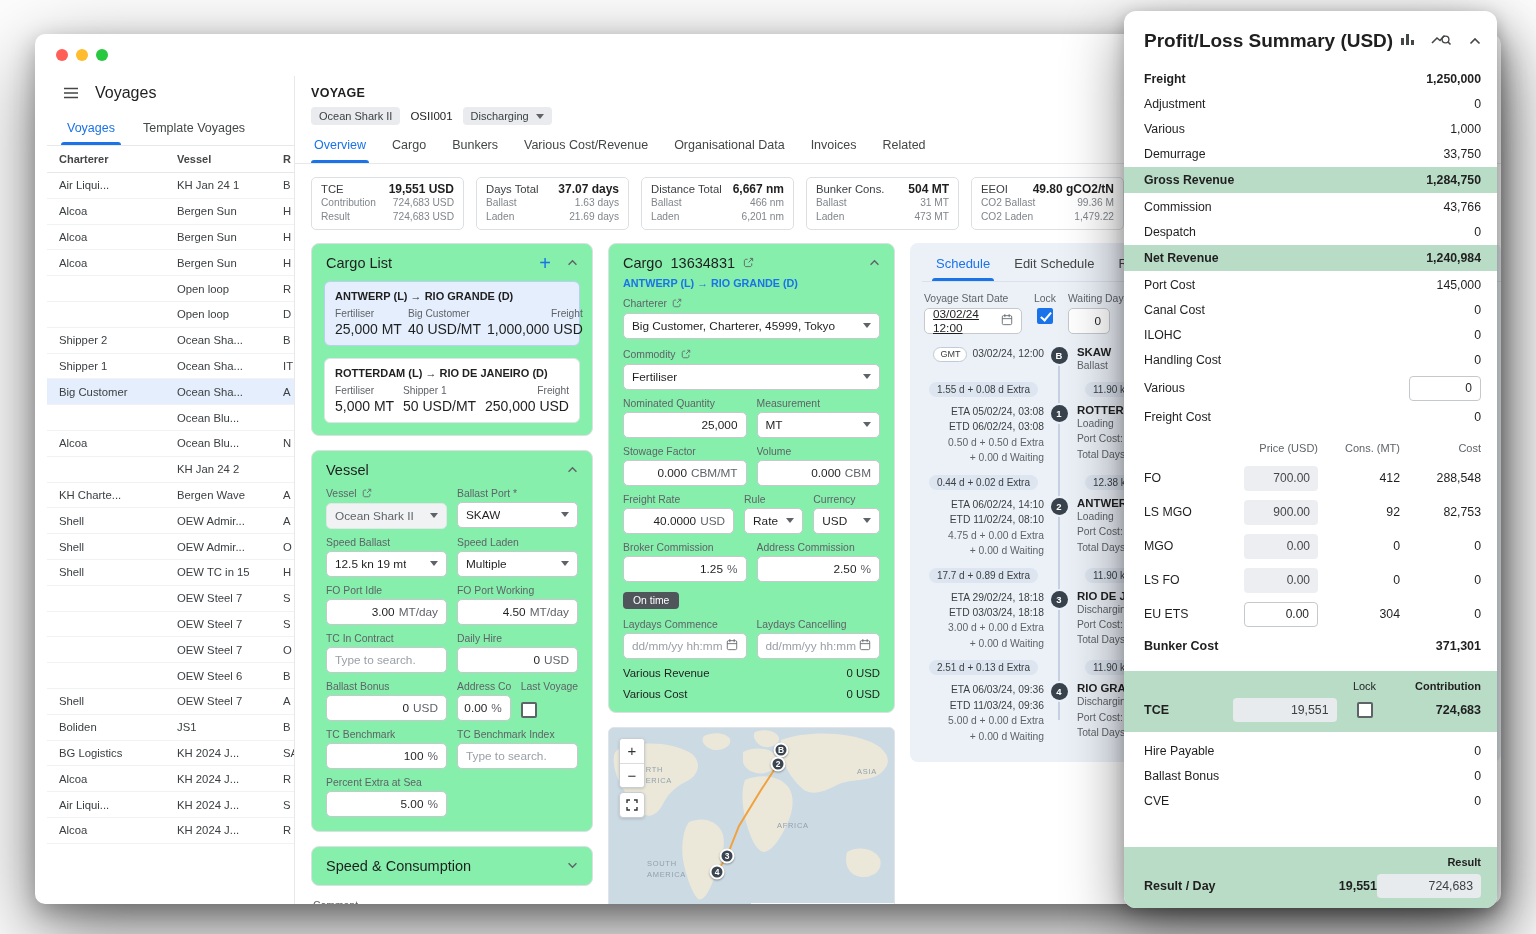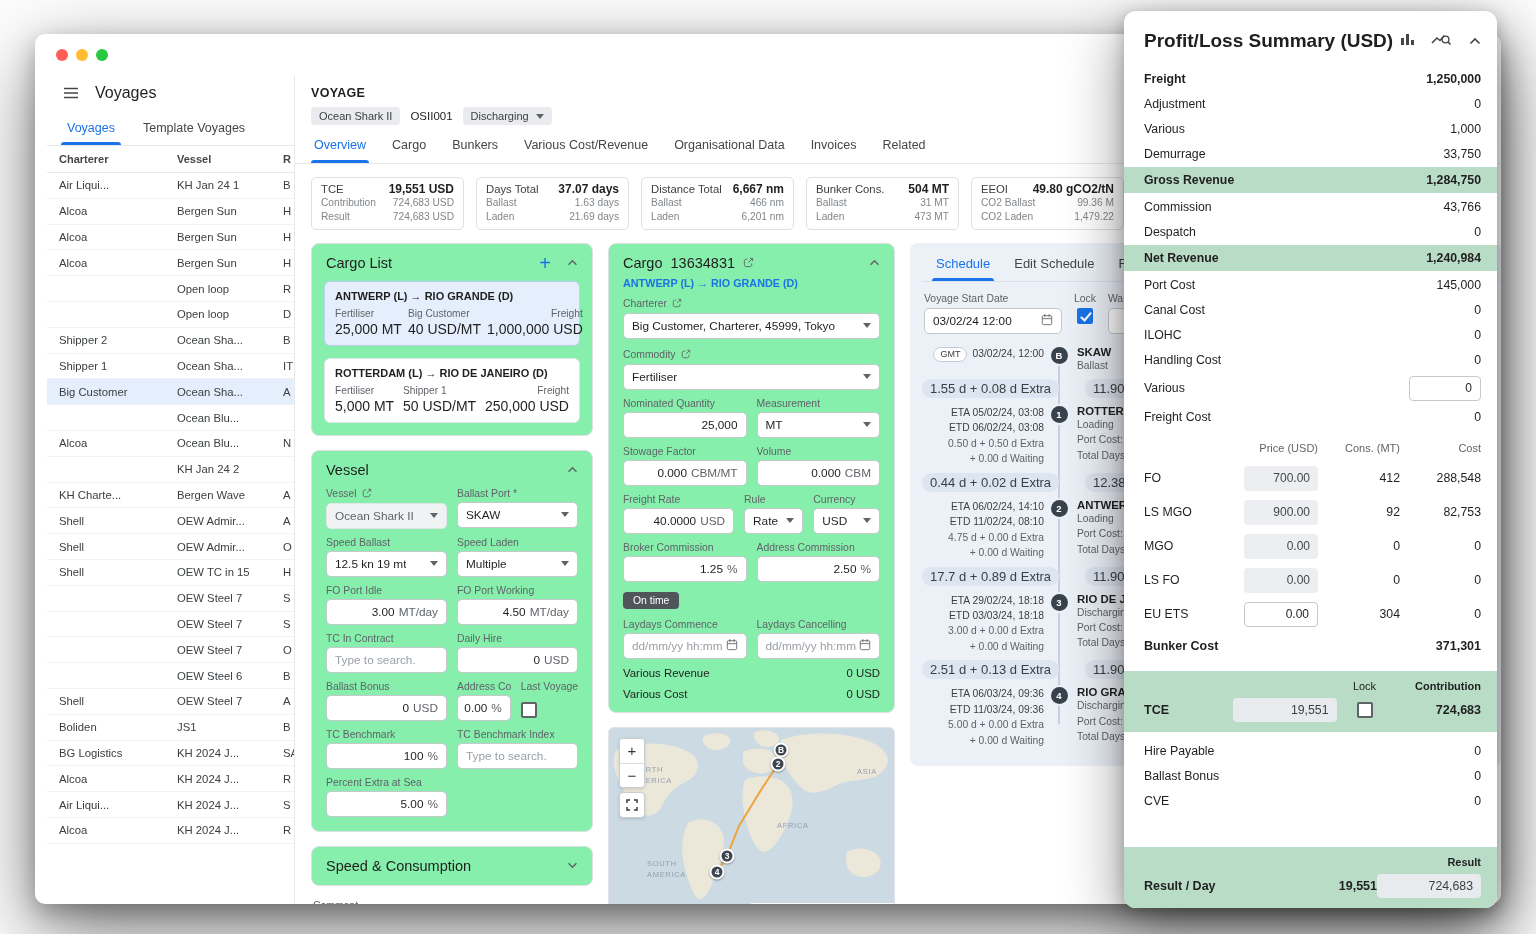--- a/index.html
+++ b/index.html
@@ -109,37 +109,37 @@
 
   
   .schedule { background:#ecf1f8; border-radius:8px; padding:4px 0 18px 12px; }
   .sched-tabs { display:flex; border-bottom:1px solid #d9e1ec; padding-left:2px; }
   .stab { padding:9px 12px 10px; font-size:13px; font-weight:500; color:#444746; position:relative; cursor:pointer; white-space:nowrap; }
   .stab.active { color:#1a73e8; }
   .stab.active::after { content:''; position:absolute; left:8px; right:8px; bottom:0; height:3px; border-radius:3px 3px 0 0; background:#1a73e8; }
   .sched-ctrl { display:flex; gap:12px; padding:11px 2px 10px 2px; }
   .sc-field { display:flex; flex-direction:column; gap:4px; }
   .sc-label { font-size:10.4px; color:#5f6368; white-space:nowrap; }
-  .vstart { width:138px; background:#fff; }
+  .vstart { width:98px; background:#fff;text-decoration:underline; }
   .wdays { width:42px; background:#fff; }
   .lockf { align-items:center; }
   .timeline { position:relative; margin-top:2px; }
   .timeline::before { content:''; position:absolute; left:136px; top:10px; bottom:24px; width:2px; background:#c6d2e2; }
   .srow,.lrow { display:grid; grid-template-columns:122px 30px 1fr; position:relative; }
   .scol-l { text-align:right; }
   .sdate { font-size:10.3px; color:#3c4043; line-height:1.5; white-space:nowrap; }
   .sdate.dim { color:#5f6368; }
   .scol-m { display:flex; justify-content:center; align-items:flex-start; }
   .mk { width:17px; height:17px; border-radius:50%; background:#37424c; color:#fff; font-size:9.5px; font-weight:700; display:flex; align-items:center; justify-content:center; margin-top:1px; z-index:1; box-shadow:0 0 0 2px #ecf1f8; }
   .scol-r { padding-left:3px; min-width:0; }
   .sport { font-size:11.4px; font-weight:700; color:#1f1f1f; white-space:nowrap; }
   .srole { font-size:10.3px; color:#5f6368; line-height:1.5; white-space:nowrap; }
   .lrow { align-items:center; margin:6px 0 7px; }
   .lrow .scol-l { padding-right:6px; }
-  .chip-sm { display:inline-block; background:#dde5f0; border-radius:9px; font-size:13px; color:#3c4043; padding:2px 8px; white-space:nowrap; }
+  .chip-sm { display:inline-block; background:#dde5f0; border-radius:9px; font-size:10px; color:#3c4043; padding:2px 8px; white-space:nowrap; }
   .lrow .scol-r .chip-sm { margin-left:8px; }
   .gmt-chip { display:inline-block; border:1px solid #c0cad8; background:#fff; border-radius:8px; font-size:9px; padding:0 6px; color:#3c4043; margin-right:5px; }
 
   
   .pl-panel { position:absolute; left:1124px; top:11px; width:373px; height:897px; background:#fff; border-radius:12px;
               box-shadow:0 20px 60px rgba(0,0,0,.45), 0 4px 16px rgba(0,0,0,.22); display:flex; flex-direction:column; overflow:hidden; }
   .pl-head { display:flex; align-items:center; padding:19px 16px 10px 20px; }
   .pl-title { flex:1; font-size:19px; font-weight:700; color:#1f1f1f; }
   .pl-hicons { display:flex; gap:15px; align-items:center; }
   .pl-hicons .chev { padding-left:2px; }

